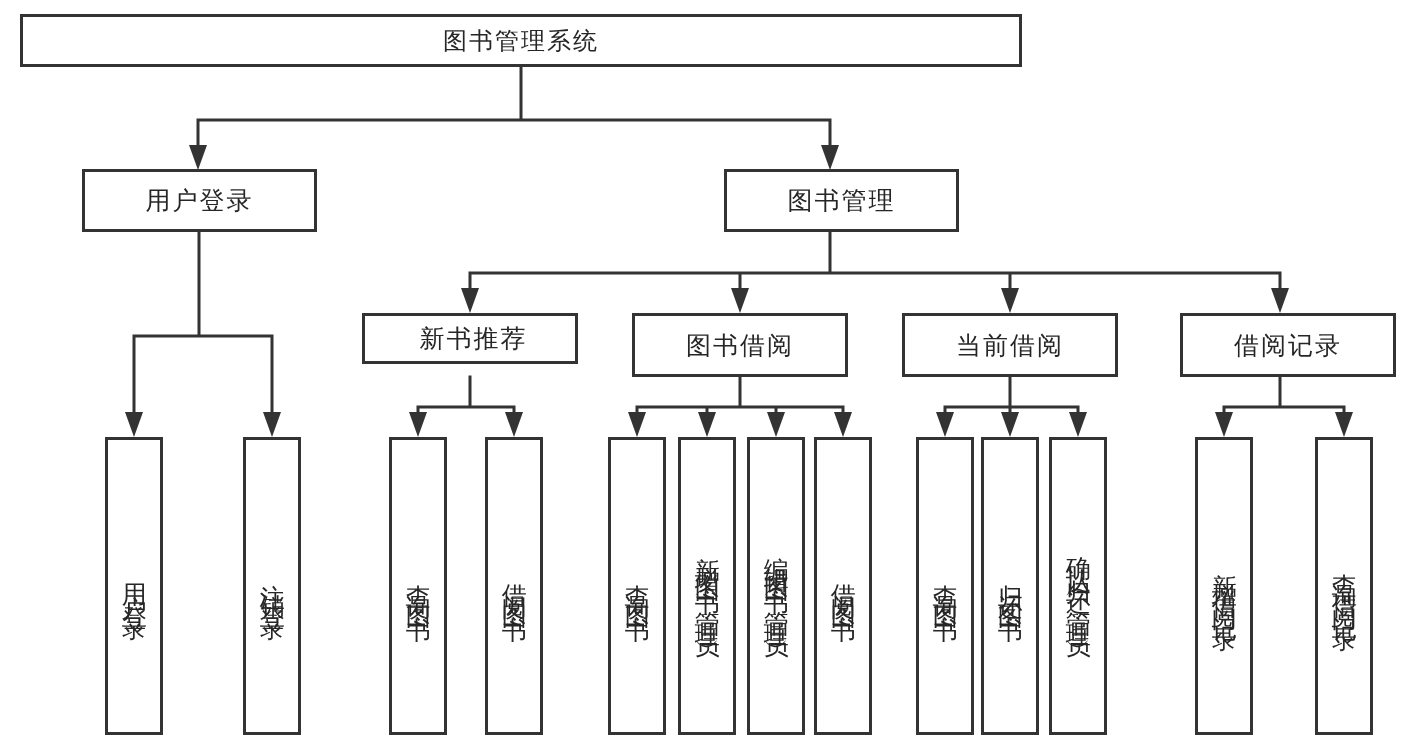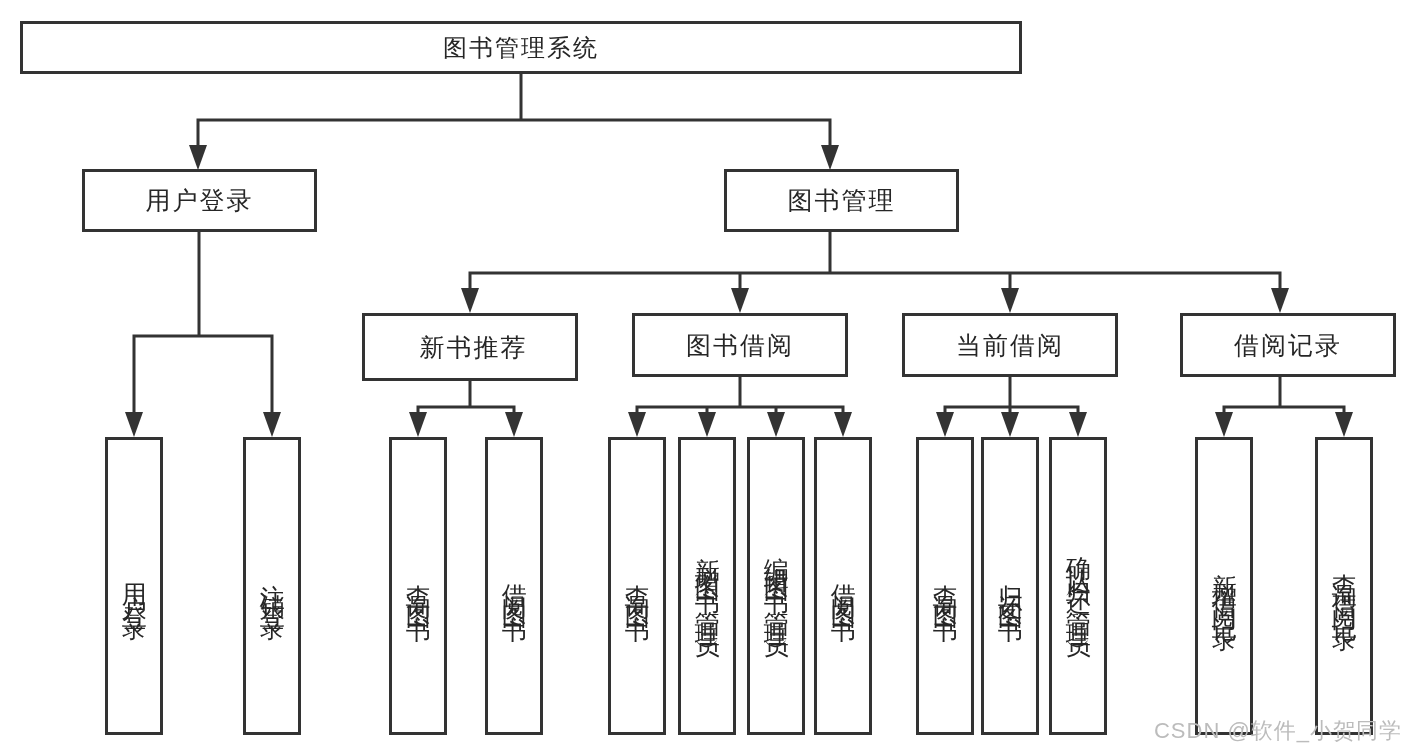--- a/index.html
+++ b/index.html
@@ -93,32 +93,32 @@
       <polygon points="776,437 767,412 785,412"></polygon>
       <polygon points="843,437 834,412 852,412"></polygon>
       <polygon points="945,437 936,412 954,412"></polygon>
       <polygon points="1010,437 1001,412 1019,412"></polygon>
       <polygon points="1078,437 1069,412 1087,412"></polygon>
       <polygon points="1224,437 1215,412 1233,412"></polygon>
       <polygon points="1344,437 1335,412 1353,412"></polygon>
     </g>
   </svg>
 
-  <div class="node h root" style="left:20px;top:14px;width:1002px;height:53px;margin-top:7px;">
+  <div class="node h root" style="left:20px;top:14px;width:1002px;height:53px;">
     <span>图书管理系统</span>
   </div>
 
   <div class="node h" style="left:82px;top:169px;width:235px;height:63px;">
     <span>用户登录</span>
   </div>
   <div class="node h" style="left:712px;top:169px;width:235px;height:63px;margin-left:12px;">
     <span>图书管理</span>
   </div>
 
-  <div class="node h" style="left:362px;top:313px;width:216px;height:68px;padding-left:7px;">
+  <div class="node h" style="left:362px;top:313px;width:216px;height:51px;padding-left:7px;">
     <span>新书推荐</span>
   </div>
   <div class="node h" style="left:902px;top:313px;width:216px;height:64px;">
     <span>当前借阅</span>
   </div>
   <div class="node h" style="left:632px;top:313px;width:216px;height:64px;">
     <span>图书借阅</span>
   </div>
   <div class="node h" style="left:1180px;top:313px;width:216px;height:64px;">
     <span>借阅记录</span>
@@ -161,15 +161,14 @@
     <span>确认归还（管理员）</span>
   </div>
 
   <div class="node v" style="left:1195px;top:437px;width:58px;height:298px;">
     <span>新增借阅记录</span>
   </div>
   <div class="node v" style="left:1315px;top:437px;width:58px;height:298px;">
     <span>查询借阅记录</span>
   </div>
 
-  <div class="watermark">CSDN @软件_小贺同学</div>
 
 </div>
 
 </body></html>

